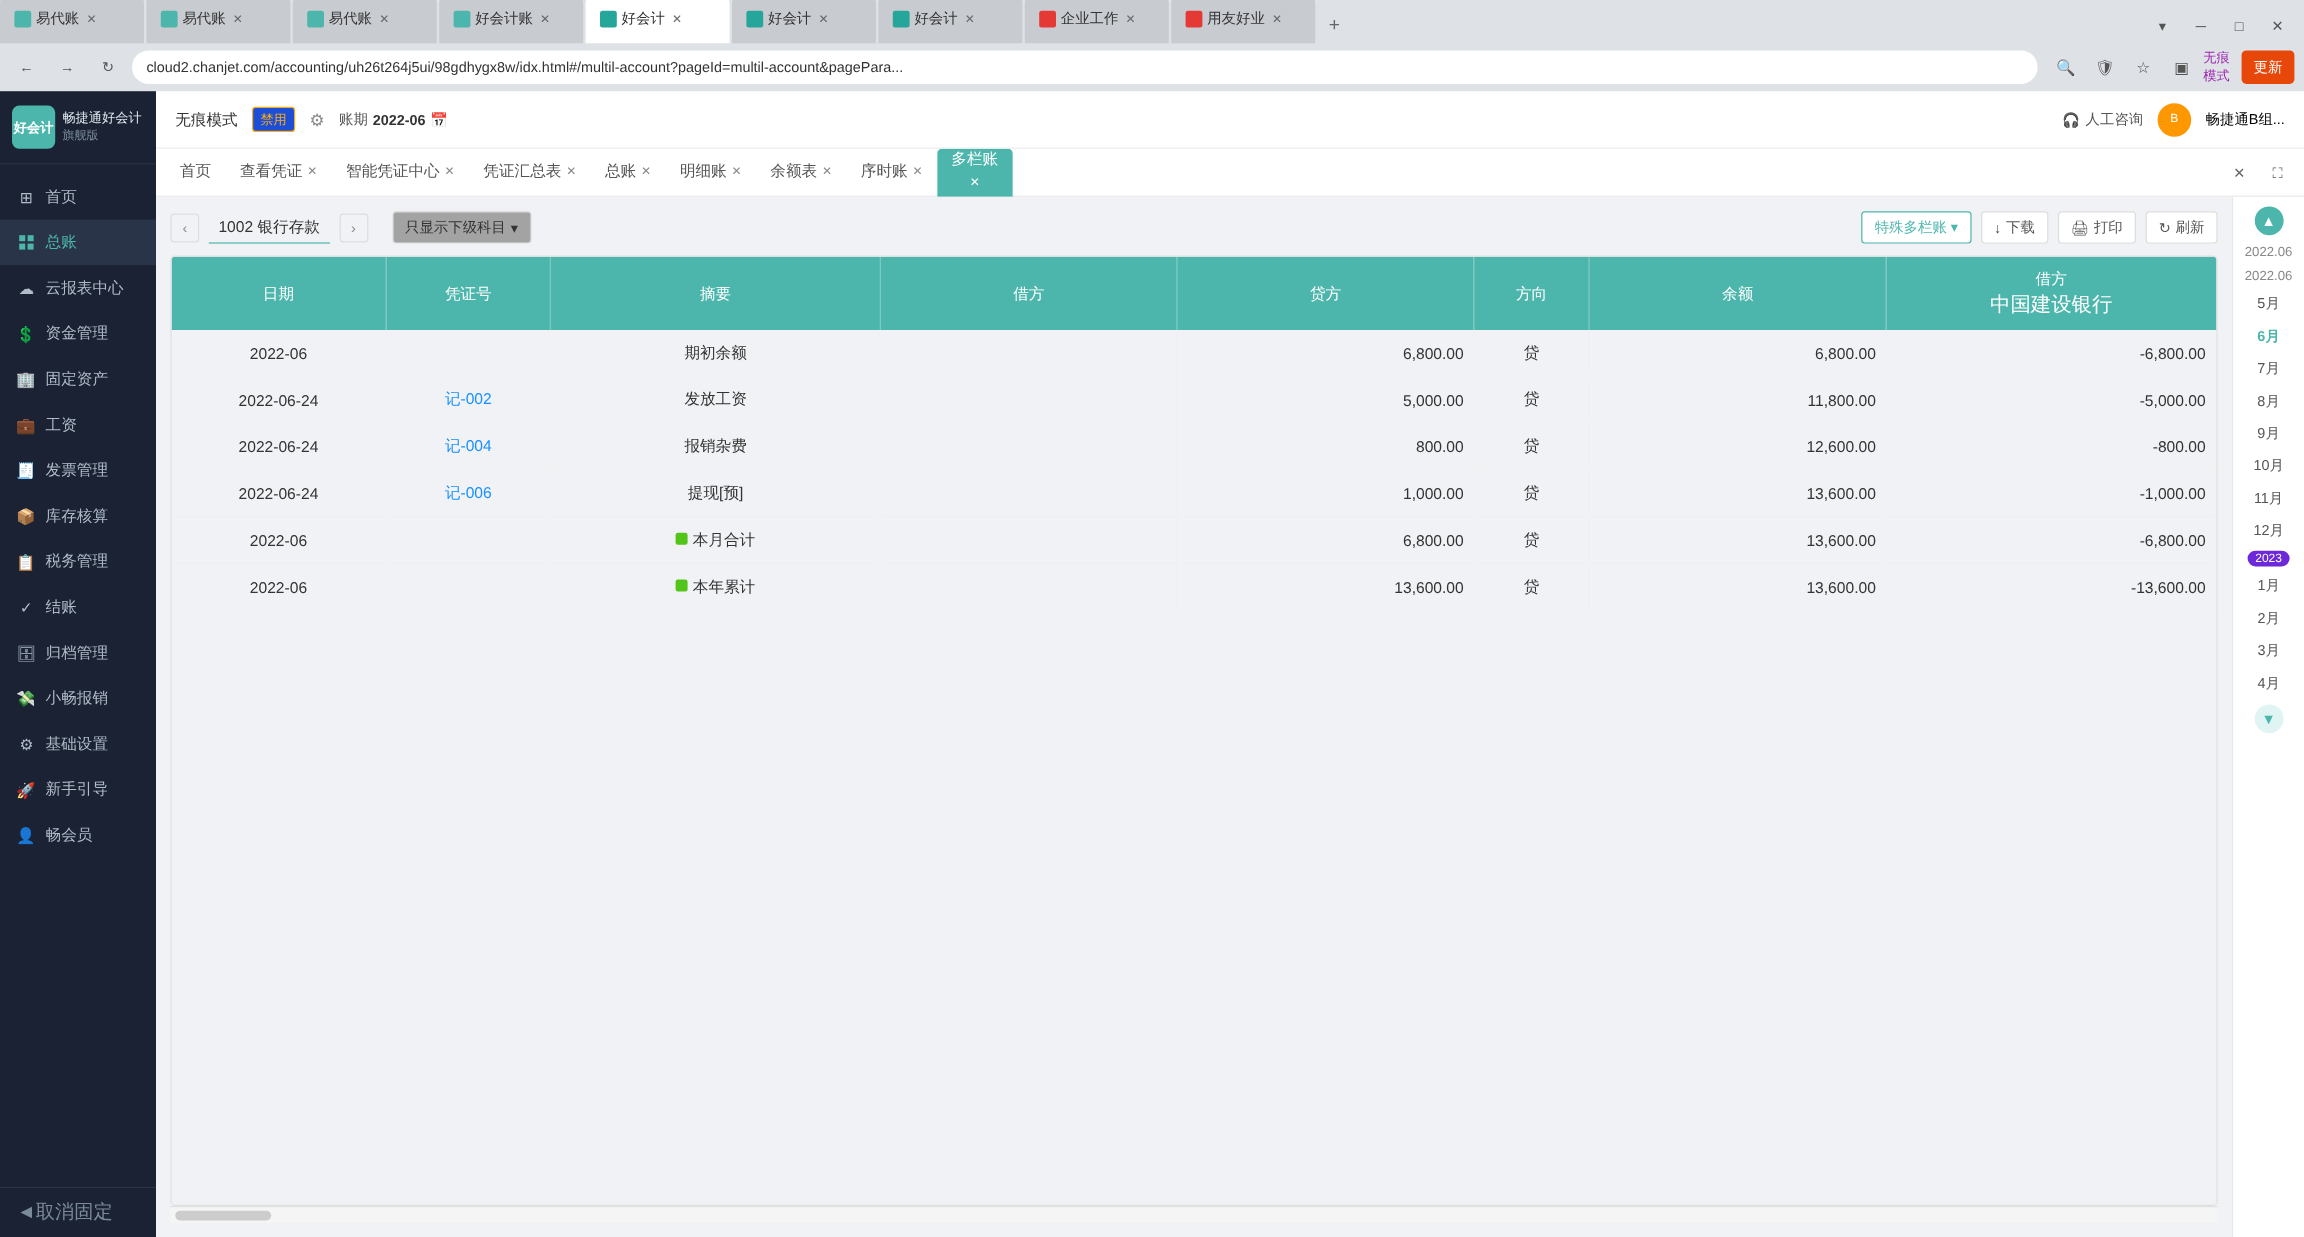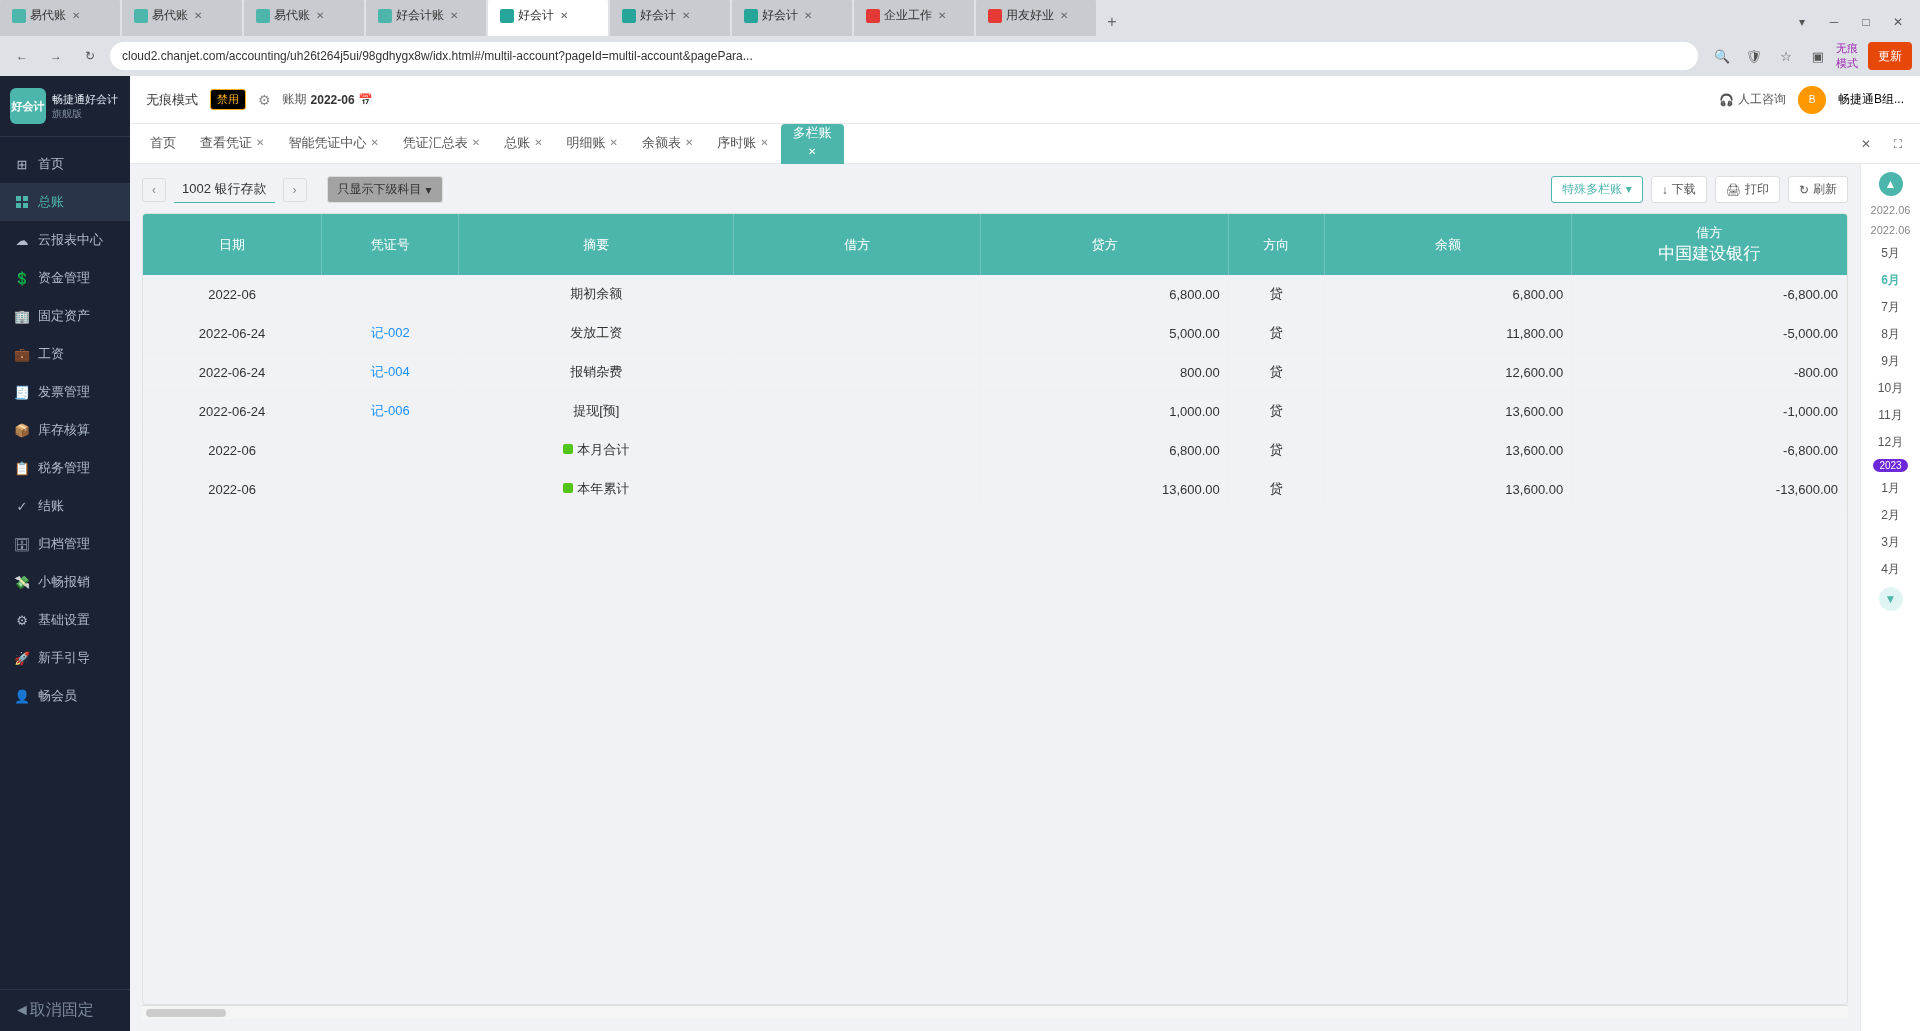--- a/index.html
+++ b/index.html
@@ -37,21 +37,21 @@
     .nav-item { display: flex; align-items: center; padding: 10px 14px; cursor: pointer; color: #b0bcc8; font-size: 13px; gap: 8px; }
     .nav-item.active { background: #2a3448; color: #4db6ac; }
     .nav-icon { width: 16px; height: 16px; flex-shrink: 0; display: flex; align-items: center; justify-content: center; }
     .sidebar-footer { padding: 10px 14px; border-top: 1px solid #2a3448; display: flex; align-items: center; gap: 6px; color: #7a8a9a; font-size: 16px; cursor: pointer; }
 
     
     .main-content { flex: 1; display: flex; flex-direction: column; overflow: hidden; }
 
     
     .top-bar { background: #fff; display: flex; align-items: center; padding: 0 16px; height: 48px; border-bottom: 1px solid #e8e8e8; gap: 12px; flex-shrink: 0; }
-    .demo-badge { background: #000000; border: 1px solid #faad14; color: #faad14; font-size: 11px; padding: 2px 6px; border-radius: 3px; }
+    .demo-badge { background: #1d4ed8; border: 1px solid #faad14; color: #faad14; font-size: 11px; padding: 2px 6px; border-radius: 3px; }
     .period-section { display: flex; align-items: center; gap: 4px; color: #555; font-size: 12px; }
     .settings-icon { color: #888; cursor: pointer; font-size: 14px; }
     .top-bar-right { margin-left: auto; display: flex; align-items: center; gap: 12px; }
     .consult-btn { display: flex; align-items: center; gap: 4px; color: #555; font-size: 12px; cursor: pointer; }
     .user-avatar { width: 28px; height: 28px; border-radius: 50%; background: #ff9800; display: flex; align-items: center; justify-content: center; color: white; font-size: 10px; }
 
     
     .page-tabs { background: #fff; display: flex; align-items: center; border-bottom: 1px solid #e8e8e8; padding: 0 8px; height: 40px; flex-shrink: 0; }
     .page-tab { padding: 0 12px; height: 40px; display: flex; align-items: center; font-size: 13px; color: #555; cursor: pointer; border-bottom: 2px solid transparent; white-space: nowrap; gap: 4px; }
     .page-tab.active { color: #fff; background: #4db6ac; border-radius: 4px 4px 0 0; flex-direction: column; }

